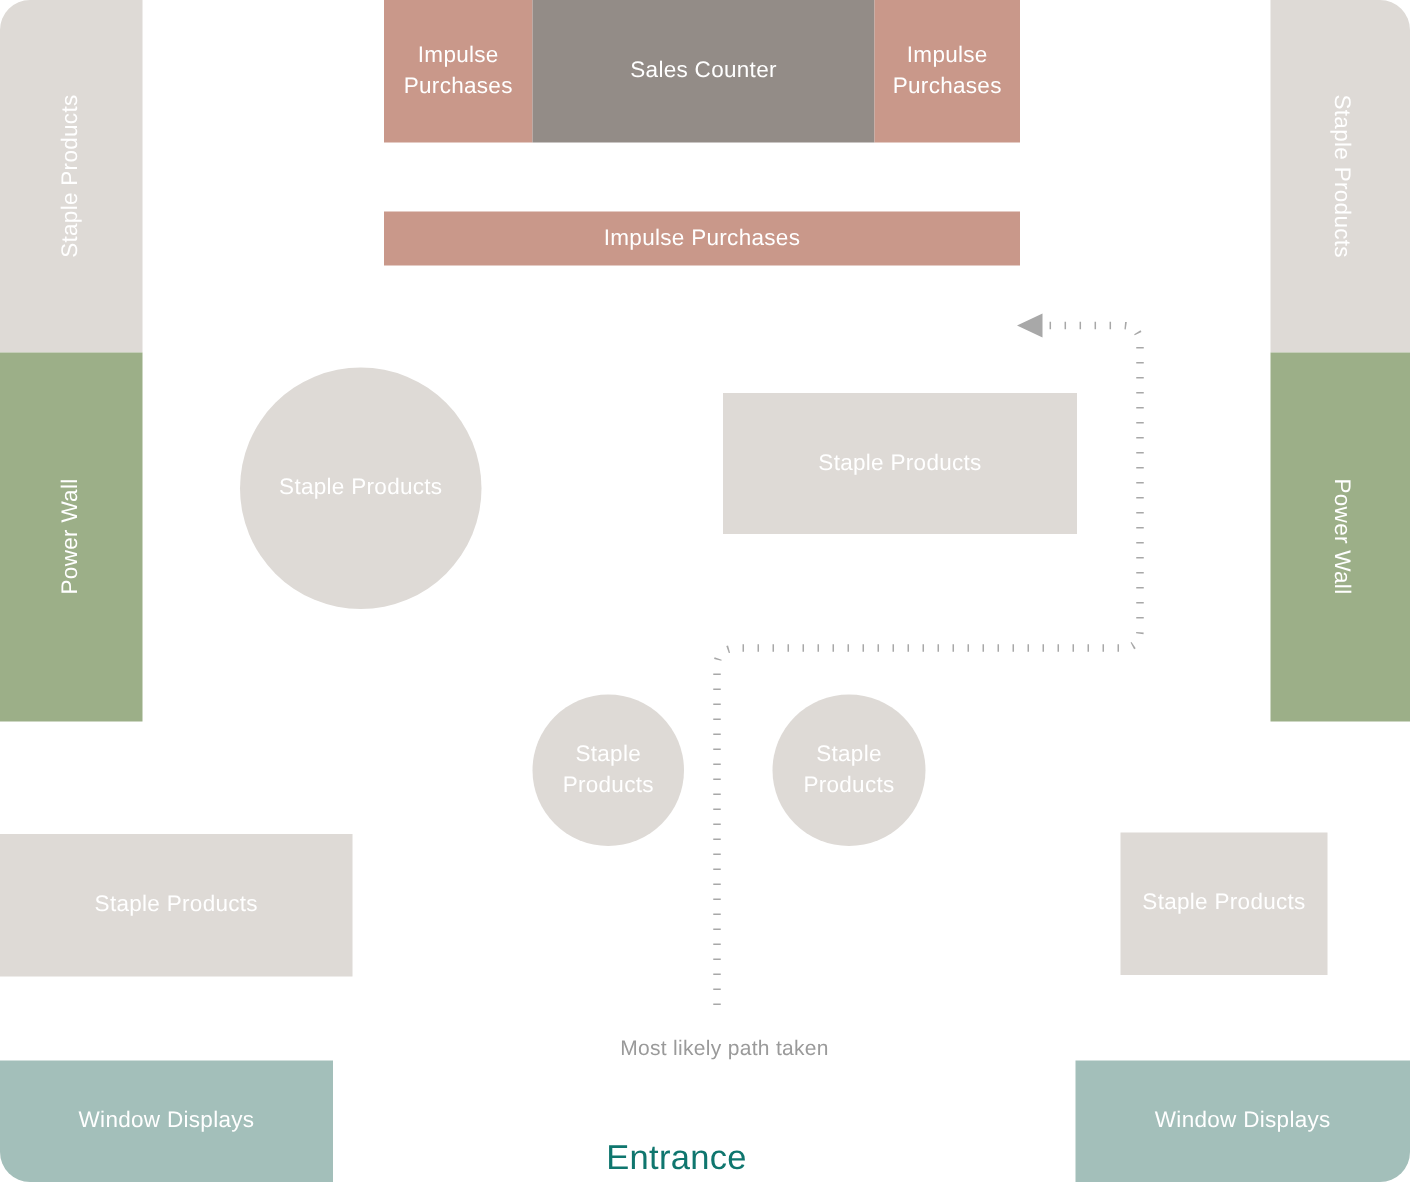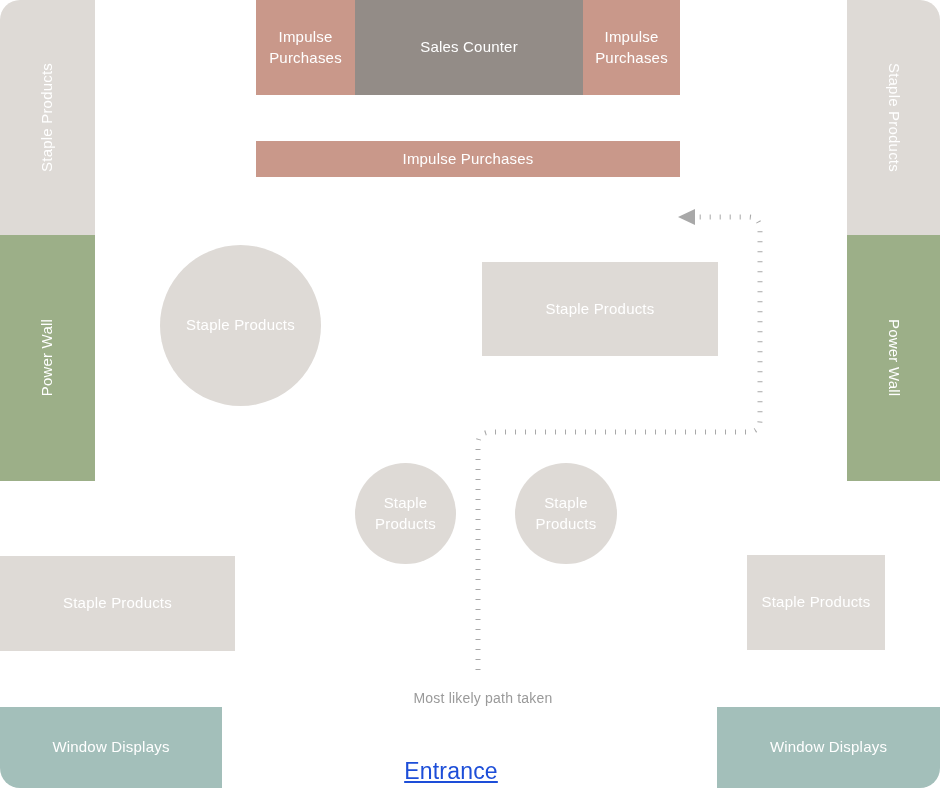--- a/index.html
+++ b/index.html
@@ -174,15 +174,15 @@
              L 748 432
              Q 760 432 760 420
              L 760 229
              Q 760 217 748 217
              L 692 217" fill="none" stroke="#a8a8a8" stroke-width="5" stroke-linecap="butt" stroke-dasharray="1 9"></path>
     <polygon points="678,217 695,209 695,225" fill="#a8a8a8"></polygon>
   </svg>
 
   <div class="free-label" id="path-label" style="color: rgb(154, 154, 154);">Most likely path taken</div>
 
-  <div class="free-label" id="entrance-label" style="color: #1d4ed8; text-decoration: underline;">Entrance</div>
+  <div class="free-label" id="entrance-label" style="color: #0f766e;">Entrance</div>
 
 </div>
 
 </body></html>

